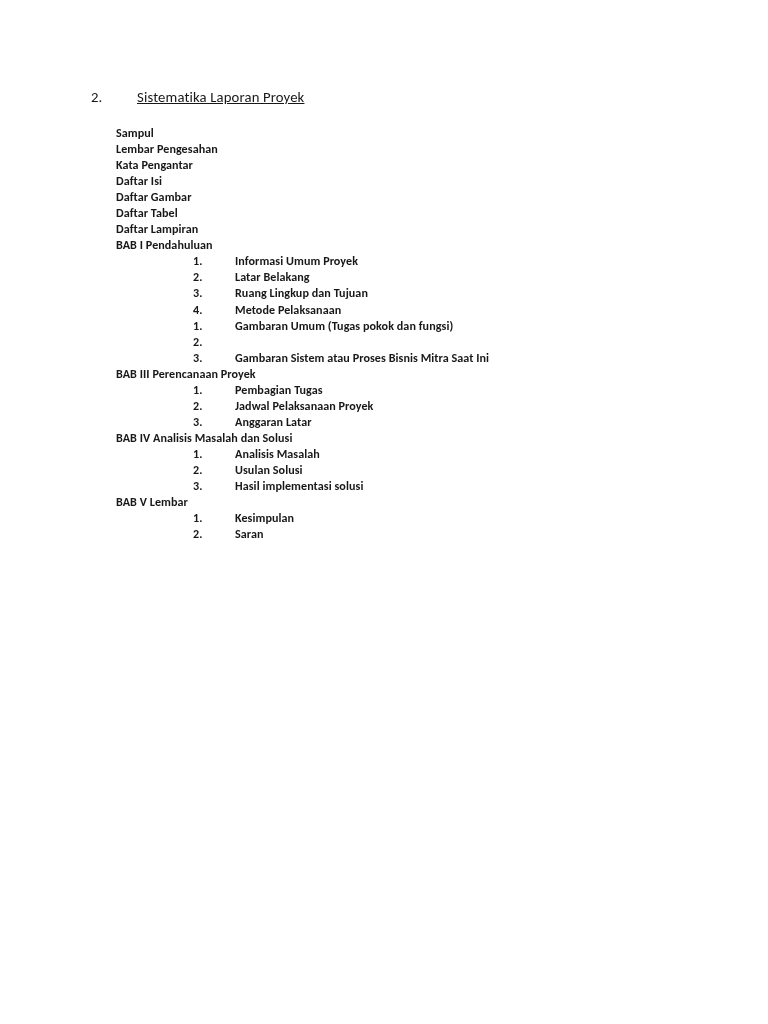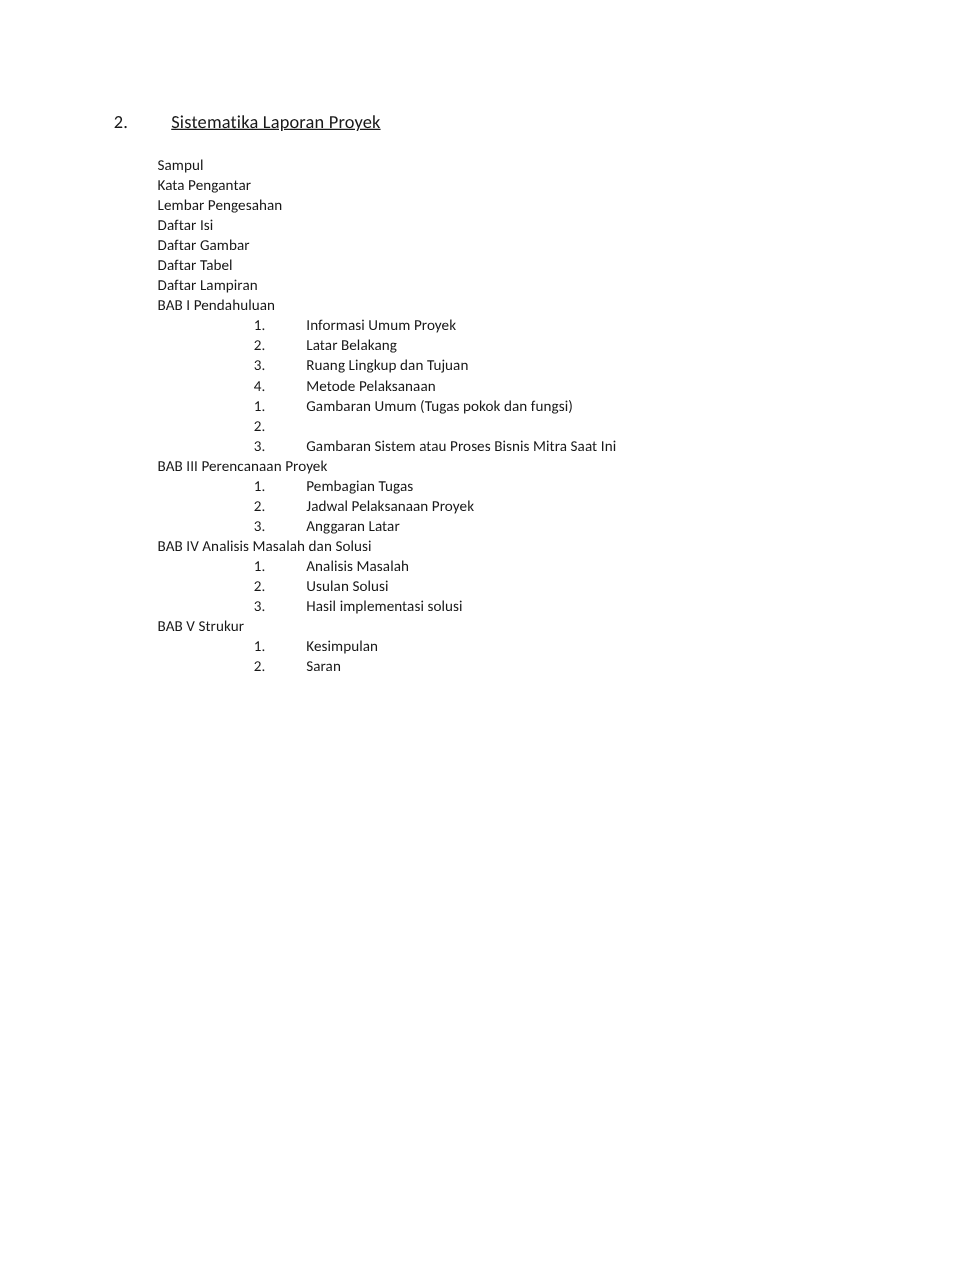--- a/index.html
+++ b/index.html
@@ -43,25 +43,26 @@
     flex: 0 0 46px;
   }
   .heading-text {
     white-space: nowrap;
     text-decoration: underline;
   }
 
   
   .outline {
     position: absolute;
-    left: 126px;
+    left: 116px;
     top: 125px;
     width: 600px;
     font-size: 12.1px;
     line-height: 16.05px;
+    font-weight: bold;
   }
 
   .lvl1 {
     white-space: nowrap;
     letter-spacing: 0.005em;
   }
 
   .sub {
     display: flex;
     align-items: baseline;
@@ -83,22 +84,22 @@
 <div class="page">
 
   <div class="heading">
     <span class="heading-num">2.</span>
     <span class="heading-text">Sistematika Laporan Proyek</span>
   </div>
 
   <div class="outline">
 
   <div class="lvl1">Sampul</div>
+      <div class="lvl1">Lembar Pengesahan</div>
       <div class="lvl1">Kata Pengantar</div>
-      <div class="lvl1">Lembar Pengesahan</div>
       <div class="lvl1">Daftar Isi</div>
       <div class="lvl1">Daftar Gambar</div>
       <div class="lvl1">Daftar Tabel</div>
       <div class="lvl1">Daftar Lampiran</div>
       <div class="lvl1">BAB I Pendahuluan</div>
       <div class="sub">
         <span class="sub-num">1.</span>
         <span class="sub-text">Informasi Umum Proyek</span>
       </div>
       <div class="sub">
@@ -143,21 +144,21 @@
         <span class="sub-text">Analisis Masalah</span>
       </div>
       <div class="sub">
         <span class="sub-num">2.</span>
         <span class="sub-text">Usulan Solusi</span>
       </div>
       <div class="sub">
         <span class="sub-num">3.</span>
         <span class="sub-text">Hasil implementasi solusi</span>
       </div>
-      <div class="lvl1">BAB V Strukur</div>
+      <div class="lvl1">BAB V Lembar</div>
       <div class="sub">
         <span class="sub-num">1.</span>
         <span class="sub-text">Kesimpulan</span>
       </div>
       <div class="sub">
         <span class="sub-num">2.</span>
         <span class="sub-text">Saran</span>
       </div>
     </div>
 

